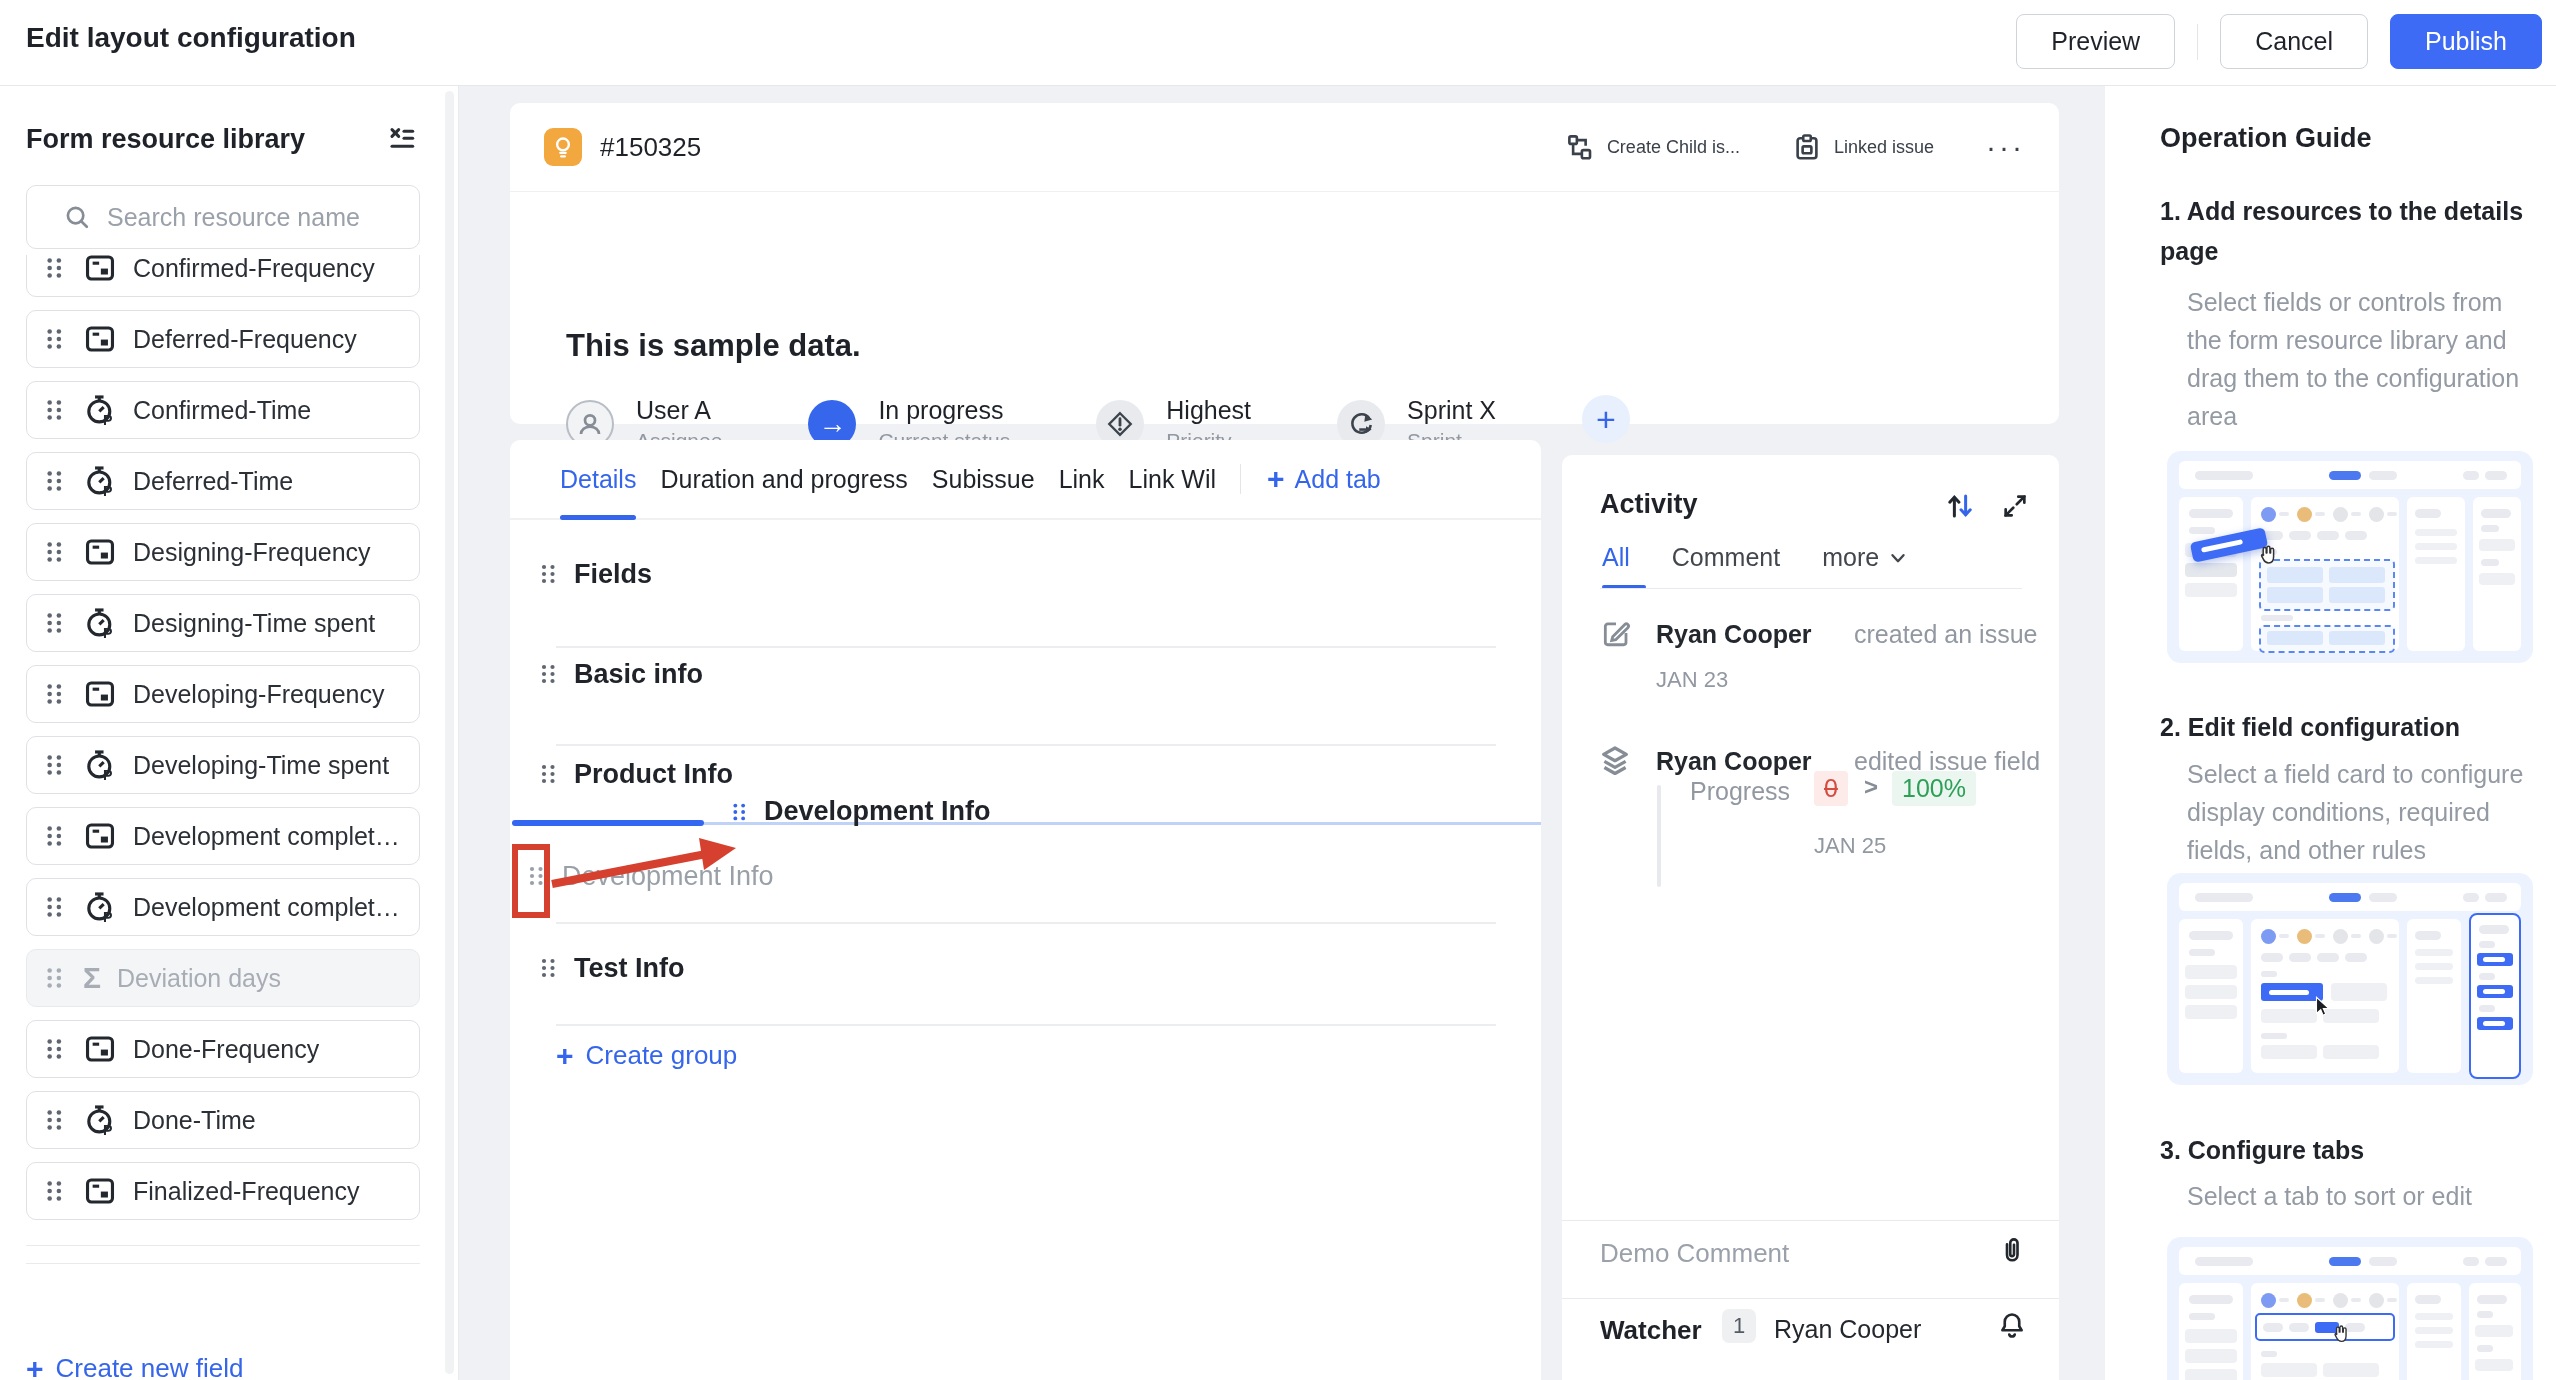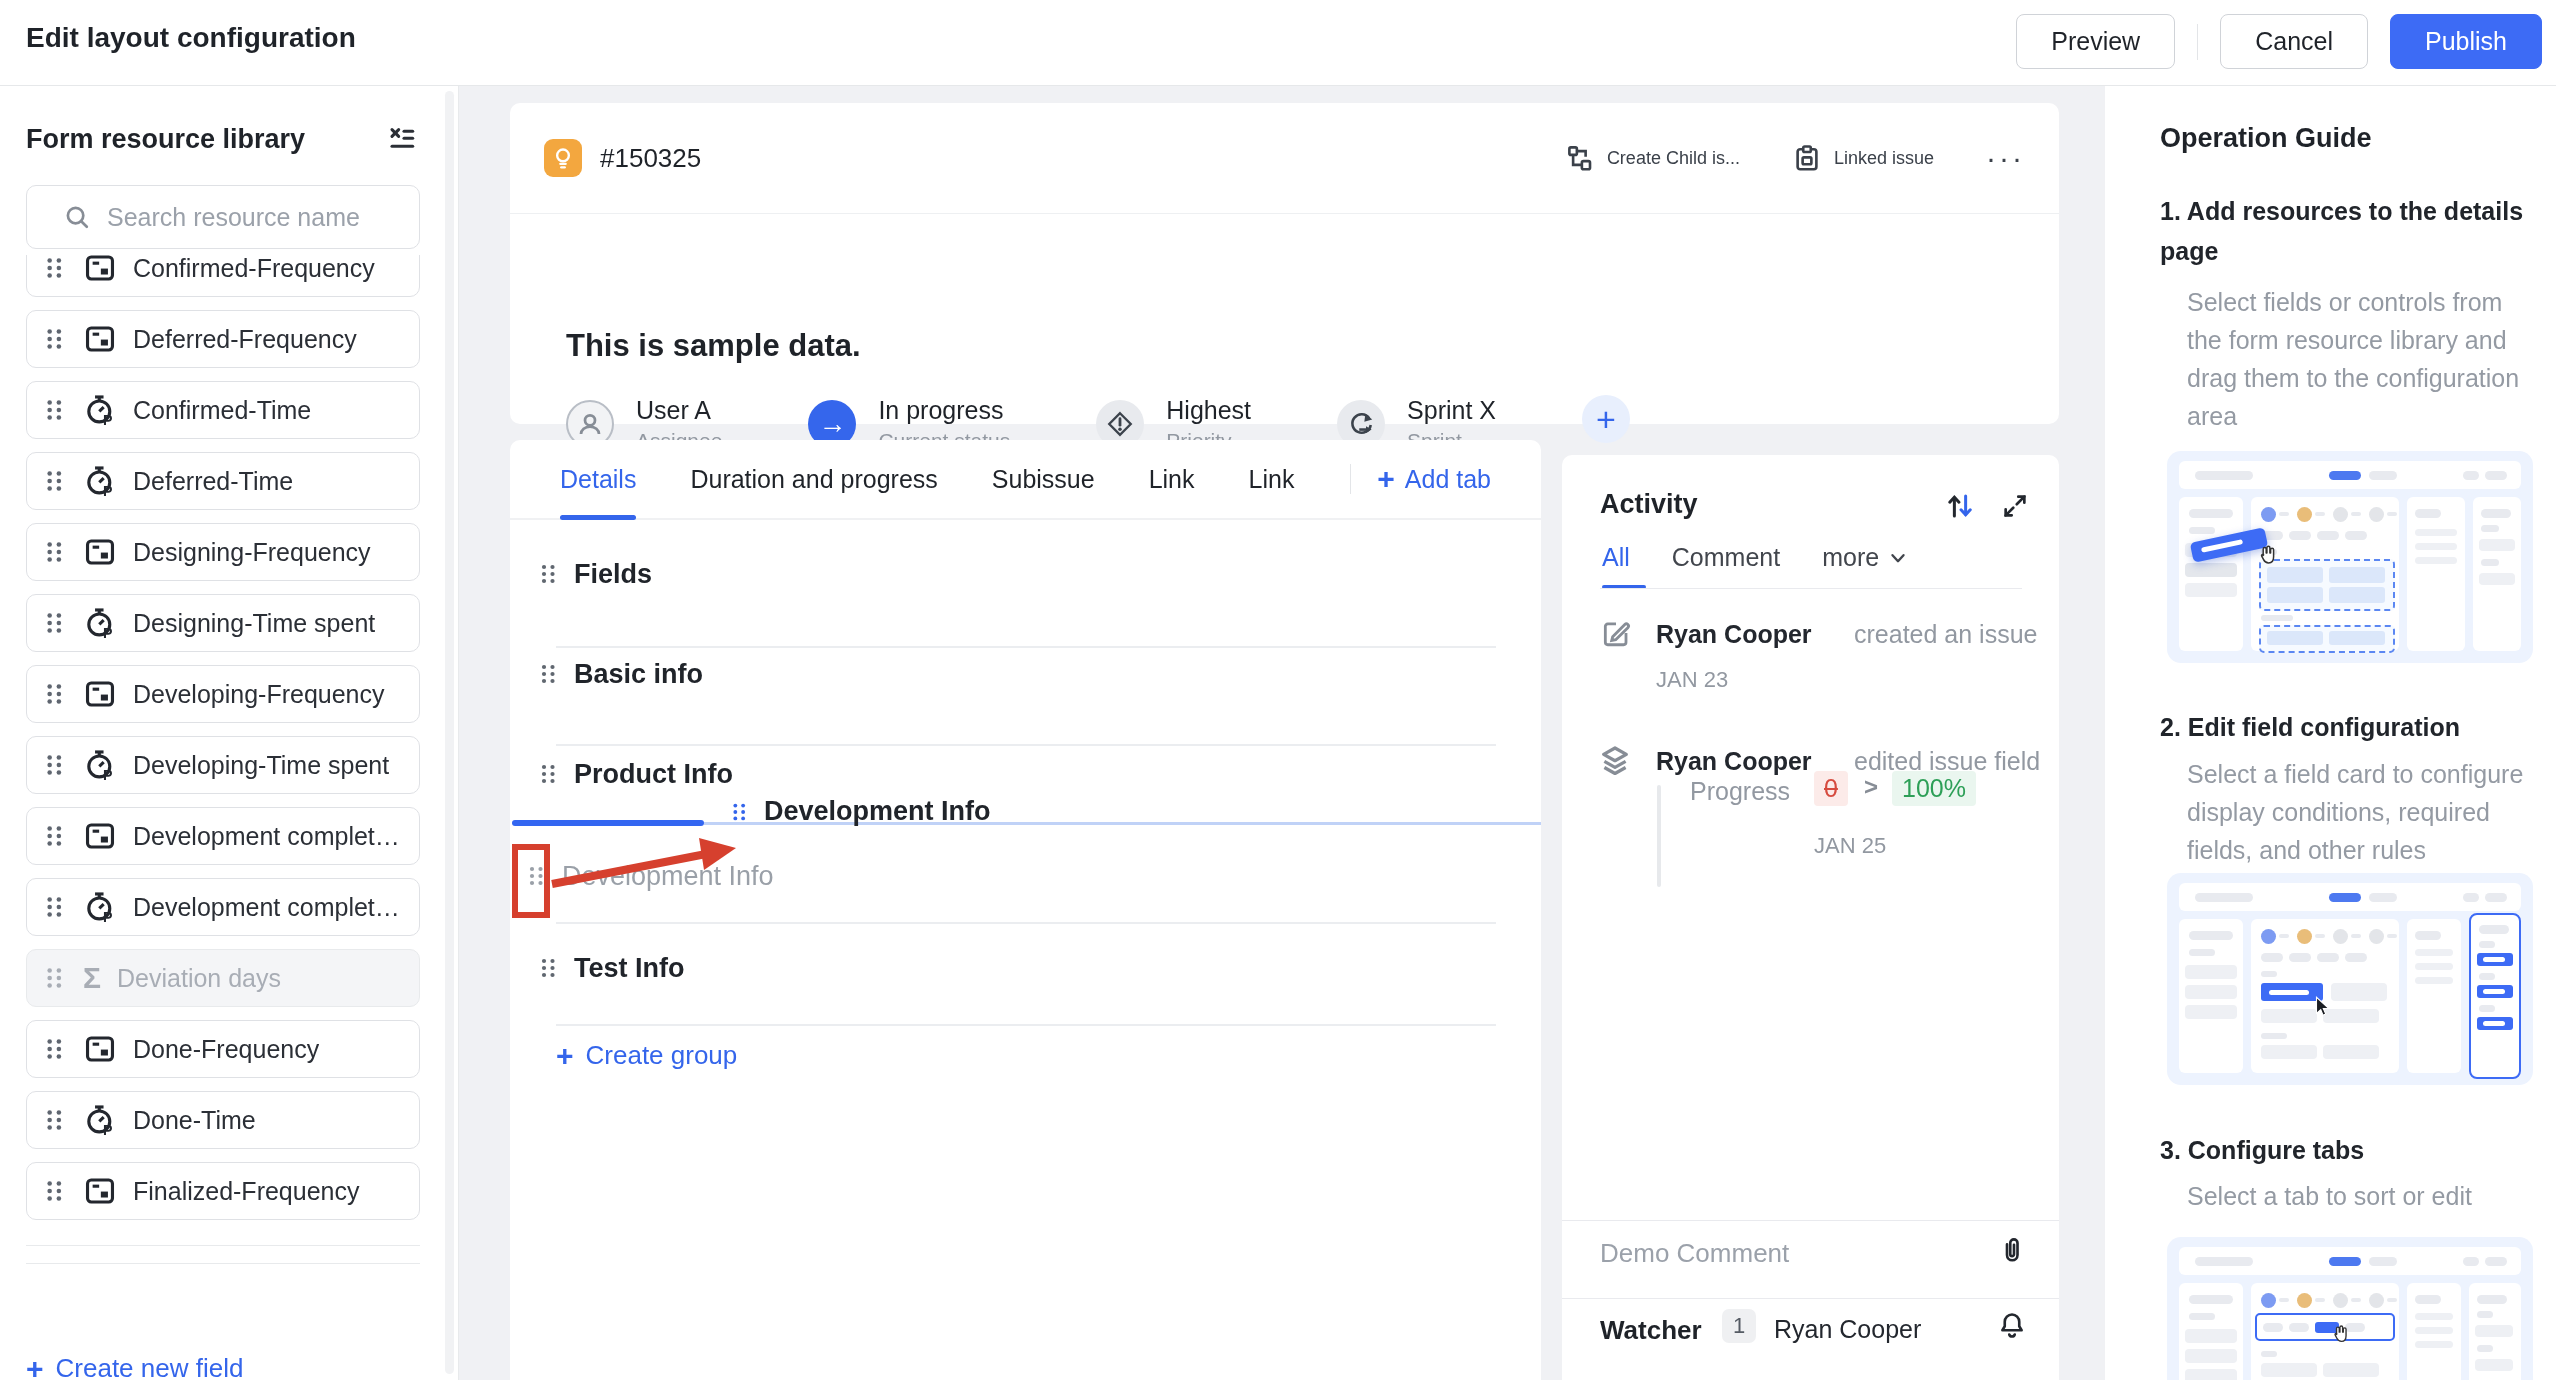--- a/index.html
+++ b/index.html
@@ -32,38 +32,38 @@
   .res-item.disabled{background:#f4f5f7;border-color:#e8eaec;cursor:default;}
   .res-item.disabled .res-lb,.res-item.disabled .ric,.res-item.disabled .drag6{color:#a8adb5;}
   .res-lb{font-size:25px;color:#2b2f36;white-space:nowrap;overflow:hidden;text-overflow:ellipsis;}
   .drag6{color:#5f6670;flex:0 0 auto;display:flex;}
   .ric{color:#23272e;flex:0 0 auto;display:flex;font-size:30px;font-weight:700;line-height:1;}
   .sb-sep1{position:absolute;left:26px;width:394px;height:1px;background:#e8eaec;}
   .create-link{position:absolute;left:26px;top:1268px;display:flex;align-items:center;gap:12px;color:#3465eb;font-size:26px;cursor:pointer;}
   .plus-glyph{font-size:30px;font-weight:700;line-height:1;}
   
   .issue-card{position:absolute;left:510px;top:103px;width:1549px;height:321px;background:#fff;border-radius:10px;}
-  .ic-head{position:absolute;left:0;top:0;right:0;height:111px;border-bottom:1px solid #eef0f2;display:flex;align-items:center;padding:0 34px;box-sizing:border-box;}
+  .ic-head{position:absolute;left:0;top:0;right:0;height:89px;border-bottom:1px solid #eef0f2;display:flex;align-items:center;padding:0 34px;box-sizing:border-box;}
   .type-badge{width:38px;height:38px;border-radius:9px;background:#f3a73f;display:flex;align-items:center;justify-content:center;color:#fff;}
   .issue-id{font-size:26px;color:#1f2329;margin-left:18px;}
   .ic-actions{margin-left:auto;display:flex;align-items:center;gap:52px;color:#3b414a;}
   .ic-act{display:flex;align-items:center;gap:12px;font-size:18px;cursor:pointer;white-space:nowrap;}
   .more-dots{font-size:30px;letter-spacing:3px;color:#3b414a;cursor:pointer;}
   .sample-title{position:absolute;left:56px;top:225px;font-size:31px;font-weight:700;color:#1f2329;}
   .chips{position:absolute;left:56px;top:292px;display:flex;align-items:flex-start;gap:86px;}
   .chip{display:flex;align-items:center;gap:22px;cursor:pointer;}
   .chip-circle{width:48px;height:48px;border-radius:50%;display:flex;align-items:center;justify-content:center;flex:0 0 auto;}
   .cc-avatar{background:#f2f3f5;border:2px solid #b9bec6;color:#878d96;box-sizing:border-box;}
   .cc-status{background:#3566ec;color:#fff;font-size:28px;font-weight:700;}
   .cc-gray{background:#e8eaee;color:#3c434c;}
   .cc-plus{background:#e8effd;color:#3465eb;font-size:34px;font-weight:400;}
   .chip-label{font-size:25px;color:#1f2329;line-height:1.2;}
   .chip-sub{font-size:21px;color:#9298a1;margin-top:4px;}
   .details-card{position:absolute;left:510px;top:440px;width:1031px;bottom:0;background:#fff;border-radius:10px 10px 0 0;}
-  .dtabs{position:absolute;left:0;top:0;right:0;height:80px;border-bottom:2px solid #f0f1f3;display:flex;align-items:center;padding:0 50px;box-sizing:border-box;gap:54px;}
+  .dtabs{position:absolute;left:0;top:0;right:0;height:80px;border-bottom:2px solid #f0f1f3;display:flex;align-items:center;padding:0 50px;box-sizing:border-box;gap:24px;}
   .dtab{font-size:25px;color:#1f2329;cursor:pointer;position:relative;white-space:nowrap;}
   .dtab.active{color:#3465eb;}
   .dtab.active::after{content:"";position:absolute;left:0;right:0;bottom:-26px;height:5px;background:#3465eb;border-radius:3px;}
   .dtab.trunc{max-width:96px;overflow:hidden;}
   .addtab{display:flex;align-items:center;gap:10px;color:#3465eb;font-size:25px;cursor:pointer;border-left:1px solid #e3e5e8;padding-left:26px;white-space:nowrap;}
   .grp-row{position:absolute;display:flex;align-items:center;gap:14px;color:#20242a;}
   .grp-row .gname{font-size:27px;font-weight:700;}
   .grp-row .drag6{color:#606770;}
   .grp-row.ghosted{color:#9aa0a8;}
   .grp-row.ghosted .gname{color:#9aa0a8;font-weight:400;}

